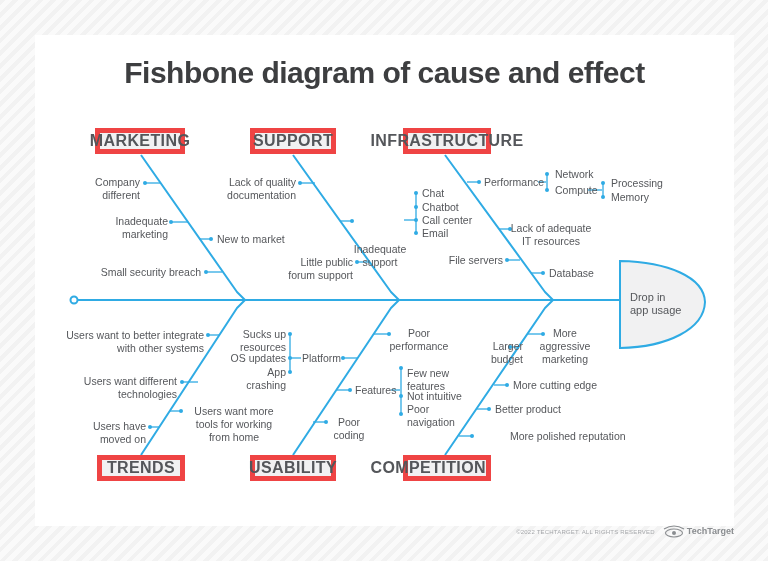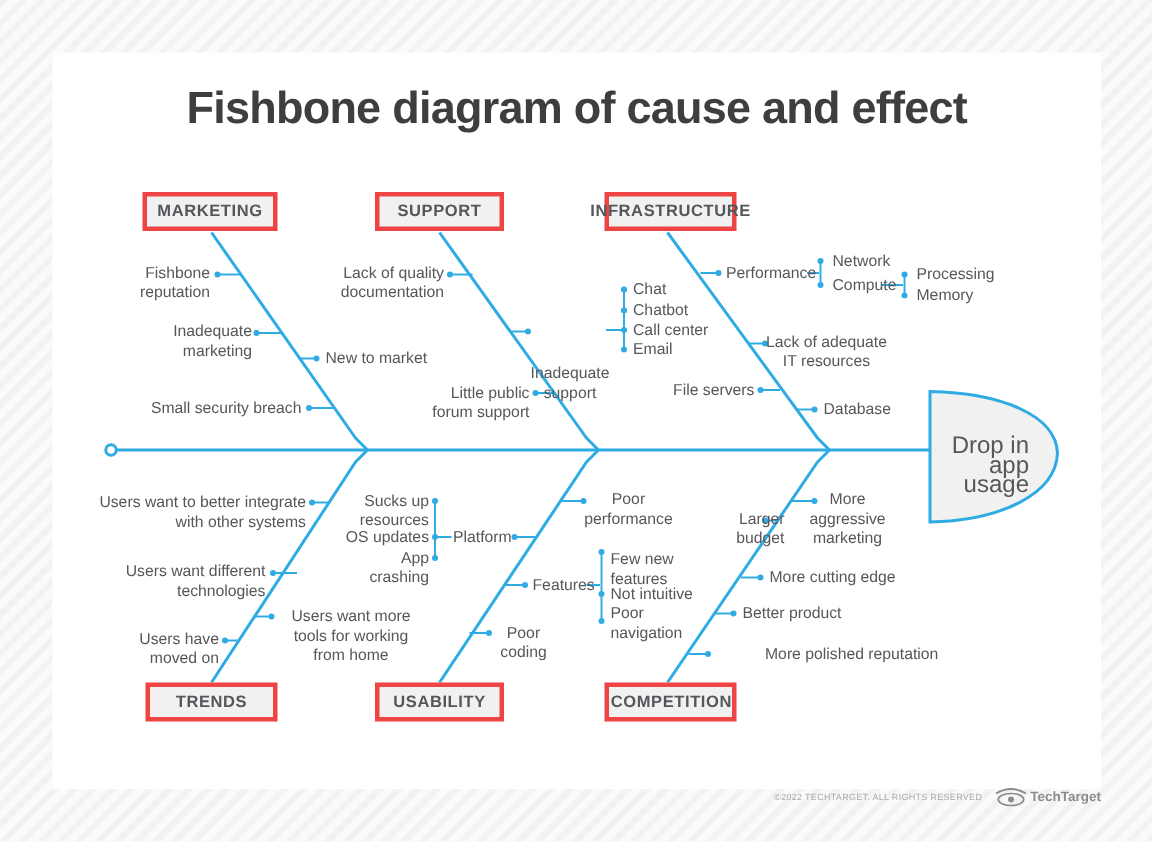--- a/index.html
+++ b/index.html
@@ -12,33 +12,33 @@
     position:absolute;left:35px;top:35px;width:699px;height:491px;
     background:#ffffff;
   }
   .title{
     position:absolute;left:35px;top:56px;width:699px;
     text-align:center;font-size:30px;font-weight:bold;color:#3d3e40;
     letter-spacing:-0.5px;
   }
   svg.lines{position:absolute;left:0;top:0;}
   .cat{
-    position:absolute;height:26px;background:#f1f1f2;border:3px solid #ef4444;
+    position:absolute;height:26px;background:#f1f1f2;border:5px solid #ef4444;
     box-sizing:border-box;display:flex;align-items:center;justify-content:center;
-    font-size:11px;font-weight:bold;letter-spacing:.4px;color:#54565a;
+    font-size:16px;font-weight:bold;letter-spacing:.4px;color:#54565a;
   }
   .lbl{
     position:absolute;font-size:10.5px;line-height:13px;color:#55575b;
   }
   .r{text-align:right;}
   .c{text-align:center;}
   .nw{white-space:nowrap;}
   .head-label{
-    position:absolute;left:630px;top:291px;width:56px;text-align:right;
-    font-size:16px;line-height:13px;color:#55575b;
+    position:absolute;left:630px;top:291px;width:56px;text-align:left;
+    font-size:11px;line-height:13px;color:#55575b;
   }
   .footer{
     position:absolute;right:34px;top:524px;display:flex;align-items:flex-end;gap:6px;
   }
   .copyright{font-size:6px;color:#a6a8ab;letter-spacing:.2px;padding-bottom:3px;}
   .brandwrap{display:flex;flex-direction:row;align-items:center;}
   .brand{font-size:9px;font-weight:bold;color:#8a8d90;line-height:10px;}
 </style>
 </head>
 <body>
@@ -162,21 +162,21 @@
 <div class="cat" style="left:97px;top:455px;width:88px;">
     <span>TRENDS</span>
   </div>
 <div class="cat" style="left:250px;top:455px;width:86px;">
     <span>USABILITY</span>
   </div>
 <div class="cat" style="left:403px;top:455px;width:88px;justify-content:flex-end;">
     <span>COMPETITION</span>
   </div>
 
-<div class="lbl r" style="right:628px;top:176px;width:70px;">Fishbone reputation</div>
+<div class="lbl r" style="right:628px;top:176px;width:70px;">Company different</div>
 <div class="lbl r" style="right:600px;top:215px;width:70px;">Inadequate marketing</div>
 <div class="lbl nw" style="left:217px;top:233px;">New to market</div>
 <div class="lbl nw" style="right:567px;top:266px;">Small security breach</div>
 
 <div class="lbl r" style="right:472px;top:176px;width:85px;">Lack of quality documentation</div>
 <div class="lbl c" style="left:349px;top:215px;width:62px;margin-top:28px;">Inadequate support</div>
 <div class="lbl nw" style="left:422px;top:187px;">Chat</div>
 <div class="lbl nw" style="left:422px;top:201px;">Chatbot</div>
 <div class="lbl nw" style="left:422px;top:214px;">Call center</div>
 <div class="lbl nw" style="left:422px;top:227px;">Email</div>

